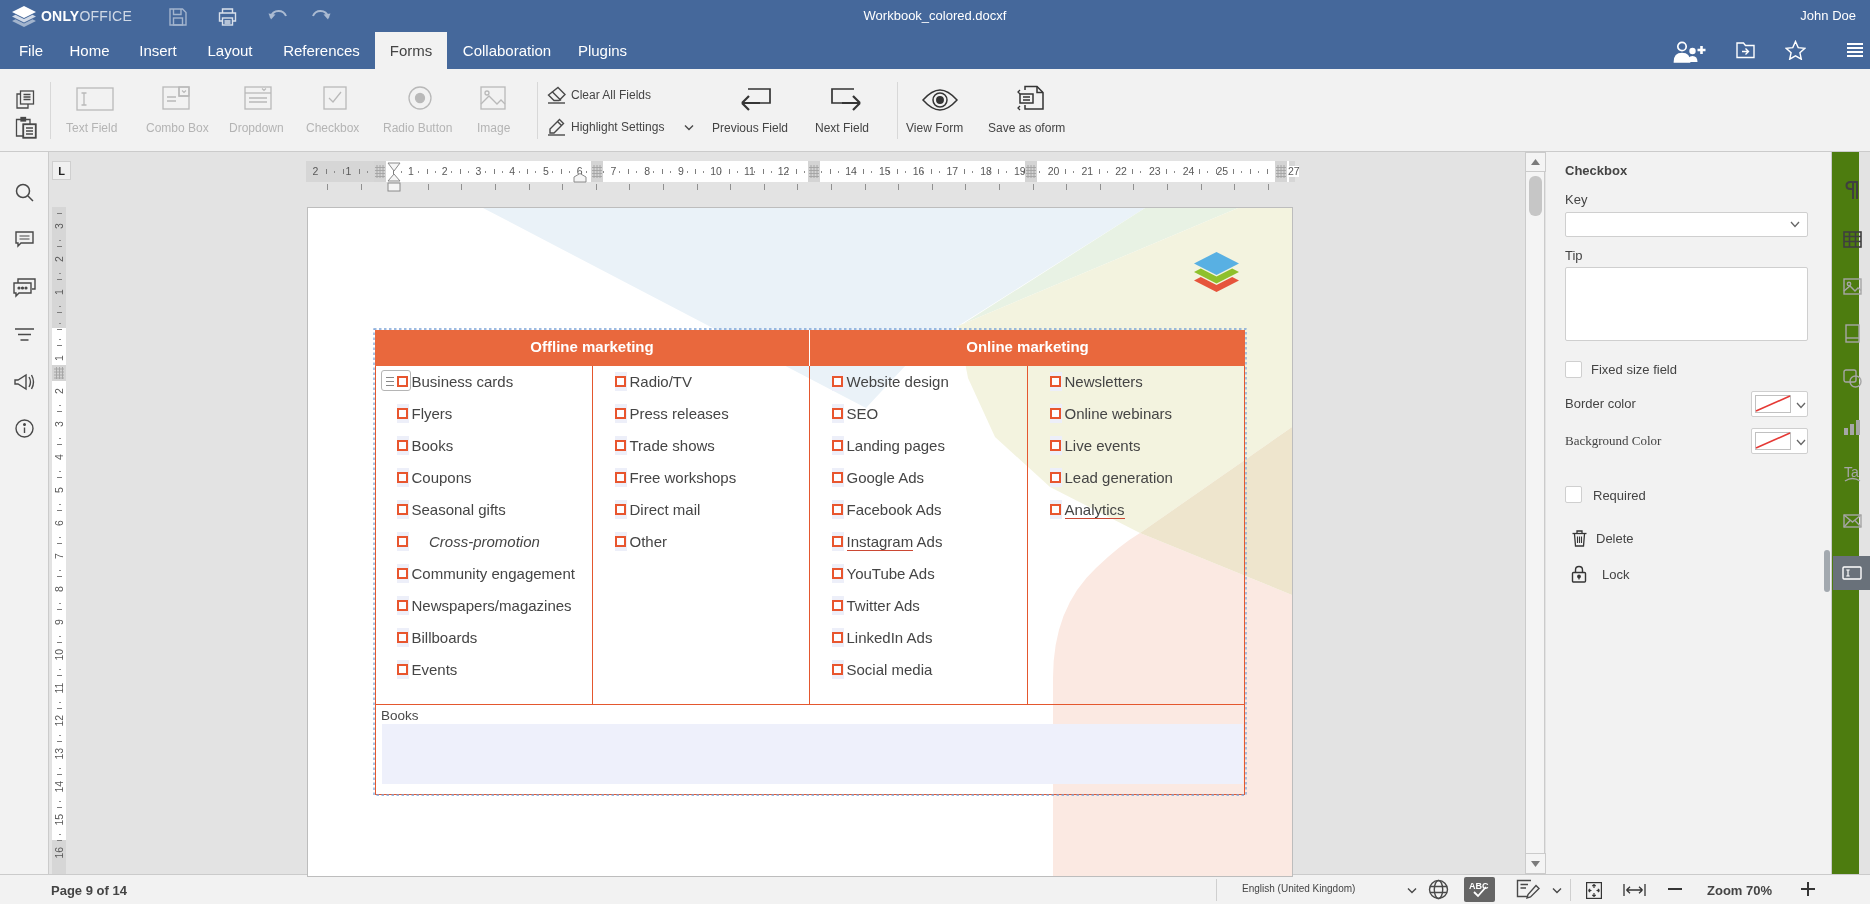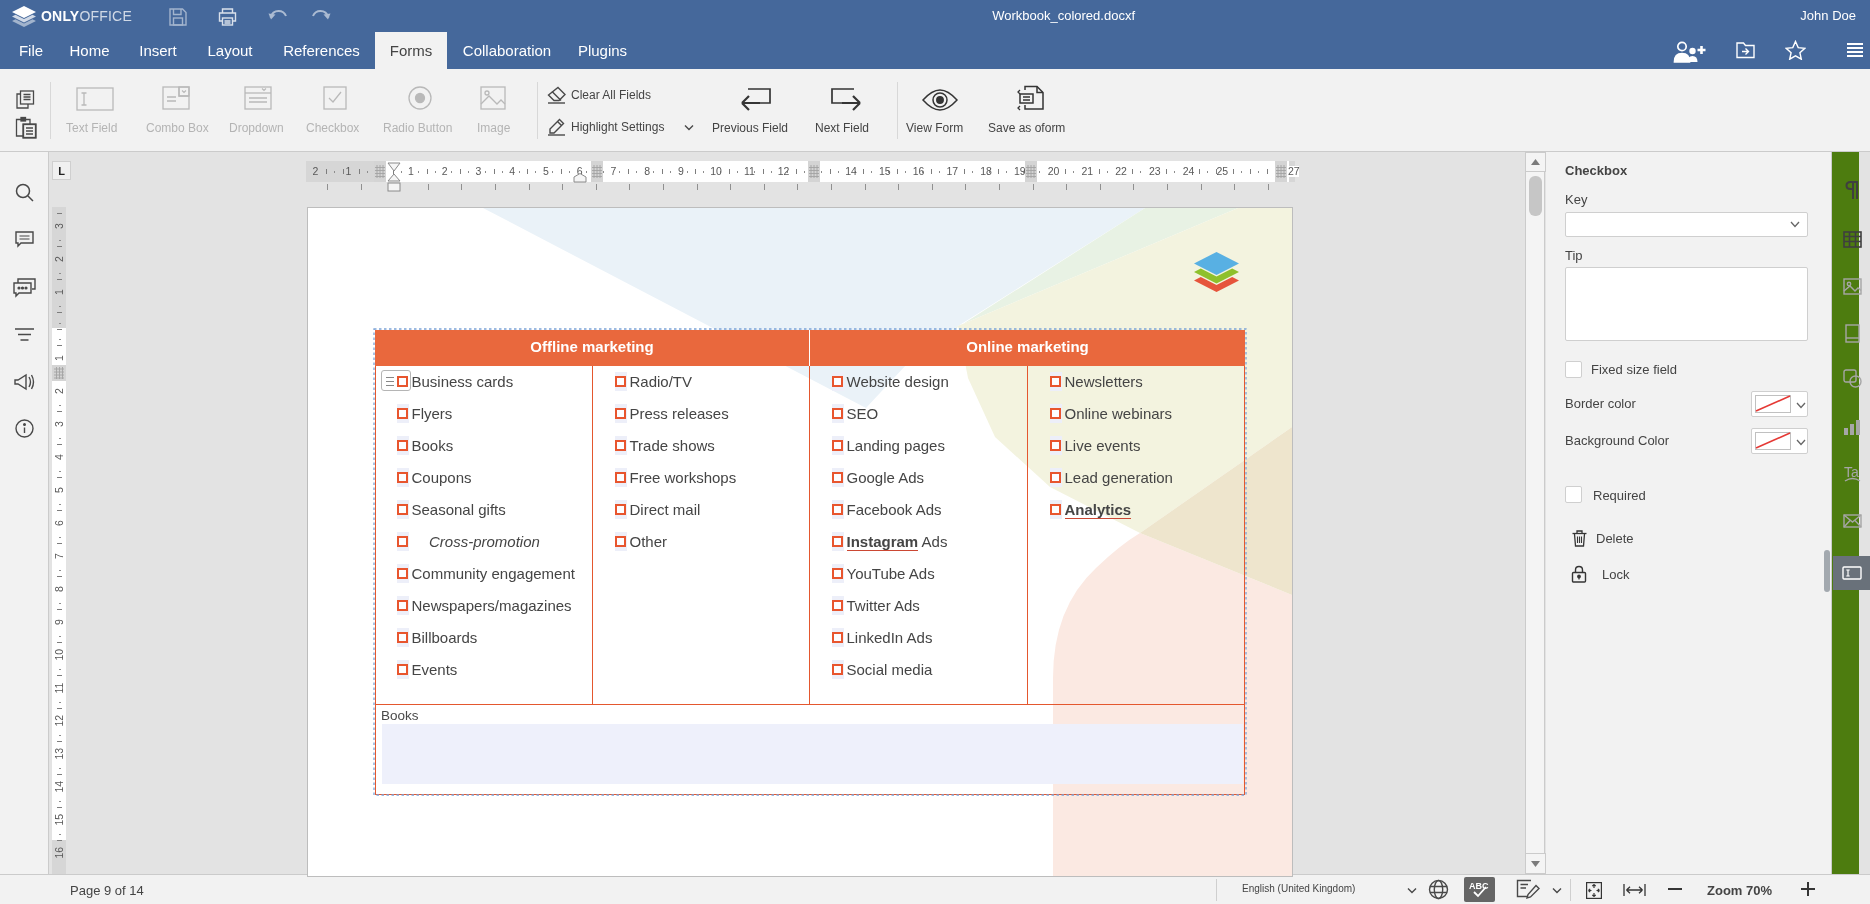--- a/index.html
+++ b/index.html
@@ -5,21 +5,21 @@
   * { margin:0; padding:0; box-sizing:border-box; }
   html,body { width:1870px; height:904px; overflow:hidden; }
   body { font-family:"Liberation Sans", sans-serif; position:relative; background:#e3e3e3; }
   .abs { position:absolute; }
 
   
   #topbar { position:absolute; left:0; top:0; width:1870px; height:32px; background:#45689b; }
   #tabsrow { position:absolute; left:0; top:32px; width:1870px; height:37px; background:#45689b; }
   .tab { position:absolute; top:0; height:37px; line-height:37px; color:#fff; font-size:15px; text-align:center; }
   #tab-forms { background:#f2f2f2; color:#444; }
-  #doctitle { position:absolute; top:0; left:735px; width:400px; height:32px; line-height:32px; text-align:right; color:#fff; font-size:13px; }
+  #doctitle { position:absolute; top:0; left:735px; width:400px; height:32px; line-height:32px; text-align:center; color:#fff; font-size:13px; }
   #username { position:absolute; top:0; right:14px; height:32px; line-height:32px; color:#fff; font-size:13px; }
 
   
   #toolbar { position:absolute; left:0; top:69px; width:1870px; height:83px; background:#f2f2f2; border-bottom:1px solid #cbcbcb; }
   .tlabel { position:absolute; font-size:12px; color:#444; white-space:nowrap; }
   .tlabel.dis { color:#b4b4b4; }
   .tsep { position:absolute; width:1px; background:#d8d8d8; top:13px; height:57px; }
 
   
   #sidebar { position:absolute; left:0; top:152px; width:49px; height:722px; background:#f2f2f2; border-right:1px solid #cbcbcb; }
@@ -34,21 +34,21 @@
   #hruler { position:absolute; left:306px; top:161px; width:989px; height:21px; background:#dbdbdb; }
   #vruler { position:absolute; left:52px; top:207px; width:14px; height:667px; background:#dbdbdb; }
   .rnum { position:absolute; font-size:10.5px; color:#585858; line-height:11px; }
 
   
   #page { position:absolute; left:308px; top:208px; width:984px; height:668px; background:#fff; outline:1px solid #bdbdbd; overflow:hidden; }
   .deco { position:absolute; left:0; top:0; width:984px; height:668px; }
 
   
   .doc-item { position:absolute; font-size:15px; color:#454545; white-space:nowrap; }
-  .doc-item u { text-decoration:none; border-bottom:1.4px solid #cb4733; padding-bottom:0;font-weight:bold; }
+  .doc-item u { text-decoration:none; border-bottom:1.4px solid #cb4733; padding-bottom:0; }
   .cb-h { position:absolute; width:12px; height:19px; background:#edeff9; }
   .cb { position:absolute; left:0.5px; top:4px; width:11px; height:11px; background:#fdfdff; border:2.2px solid #e8552e; }
 
   
   .plabel { position:absolute; font-size:13px; color:#444; }
   .pinput { position:absolute; background:#fff; border:1px solid #cfcfcf; border-radius:2px; }
   .pchk { position:absolute; width:17px; height:17px; background:#fff; border:1px solid #cfcfcf; border-radius:2px; }
 </style>
 </head>
 <body>
@@ -252,21 +252,21 @@
   <div class="plabel" style="left:19px;top:244px;">Border color</div>
   <div class="pinput" style="left:205px;top:239px;width:57px;height:26px;">
     <svg class="abs" style="left:3px;top:3px" width="36" height="18">
         <rect x="0.5" y="0.5" width="35" height="17" fill="#fff" stroke="#c0c0c0"></rect>
         <line x1="1" y1="16" x2="35" y2="1" stroke="#e53935" stroke-width="1.6"></line>
       </svg>
     <svg class="abs" style="left:44px;top:10px" width="10" height="7" viewBox="0 0 10 7" fill="none" stroke="#666" stroke-width="1.3">
         <path d="M1 1 L5 5.5 L9 1"></path>
       </svg>
   </div>
-  <div class="plabel" style="left:19px;top:281px;">Background Color</div>
+  <div class="plabel" style="left:19px;top:281px;font-family:Liberation Serif, serif;">Background Color</div>
   <div class="pinput" style="left:205px;top:276px;width:57px;height:26px;">
     <svg class="abs" style="left:3px;top:3px" width="36" height="18">
         <rect x="0.5" y="0.5" width="35" height="17" fill="#fff" stroke="#c0c0c0"></rect>
         <line x1="1" y1="16" x2="35" y2="1" stroke="#e53935" stroke-width="1.6"></line>
       </svg>
     <svg class="abs" style="left:44px;top:10px" width="10" height="7" viewBox="0 0 10 7" fill="none" stroke="#666" stroke-width="1.3">
         <path d="M1 1 L5 5.5 L9 1"></path>
       </svg>
   </div>
 
@@ -337,21 +337,21 @@
       </svg>
   </div>
   <div class="abs" style="left:1529px;top:176px;width:13px;height:40px;background:#c6c6c6;border-radius:6px;"></div>
   <div class="abs" style="left:1525px;top:853px;width:21px;height:21px;background:#f4f4f4;border:1px solid #cbcbcb;">
     <svg class="abs" style="left:5px;top:7px" width="9" height="6" viewBox="0 0 9 6">
         <path d="M0 0 L4.5 6 L9 0 Z" fill="#7b7b7b"></path>
       </svg>
   </div>
 </div>
 <div id="statusbar">
-  <div class="abs" style="left:51px;top:8px;font-size:13px;font-weight:normal;color:#444;margin-left:19px;">Page 9 of 14</div>
+  <div class="abs" style="left:51px;top:8px;font-size:13px;font-weight:bold;color:#444;">Page 9 of 14</div>
   <div class="abs" style="left:1216px;top:4px;width:1px;height:22px;background:#cfcfcf;"></div>
   <div class="abs" style="left:1242px;top:8px;font-size:10px;color:#444;">English (United Kingdom)</div>
   <svg class="abs" style="left:1407px;top:12px" width="10" height="7" viewBox="0 0 10 7" fill="none" stroke="#494949" stroke-width="1.4">
       <path d="M1 1.5 L5 5.5 L9 1.5"></path>
     </svg>
   <svg class="abs" style="left:1428px;top:4px" width="21" height="21" viewBox="0 0 21 21" fill="none" stroke="#494949" stroke-width="1.4">
     <circle cx="10.5" cy="10.5" r="9"></circle>
       <ellipse cx="10.5" cy="10.5" rx="4.2" ry="9"></ellipse>
       <path d="M2 7.5 H19 M2 13.5 H19"></path>
   </svg>

